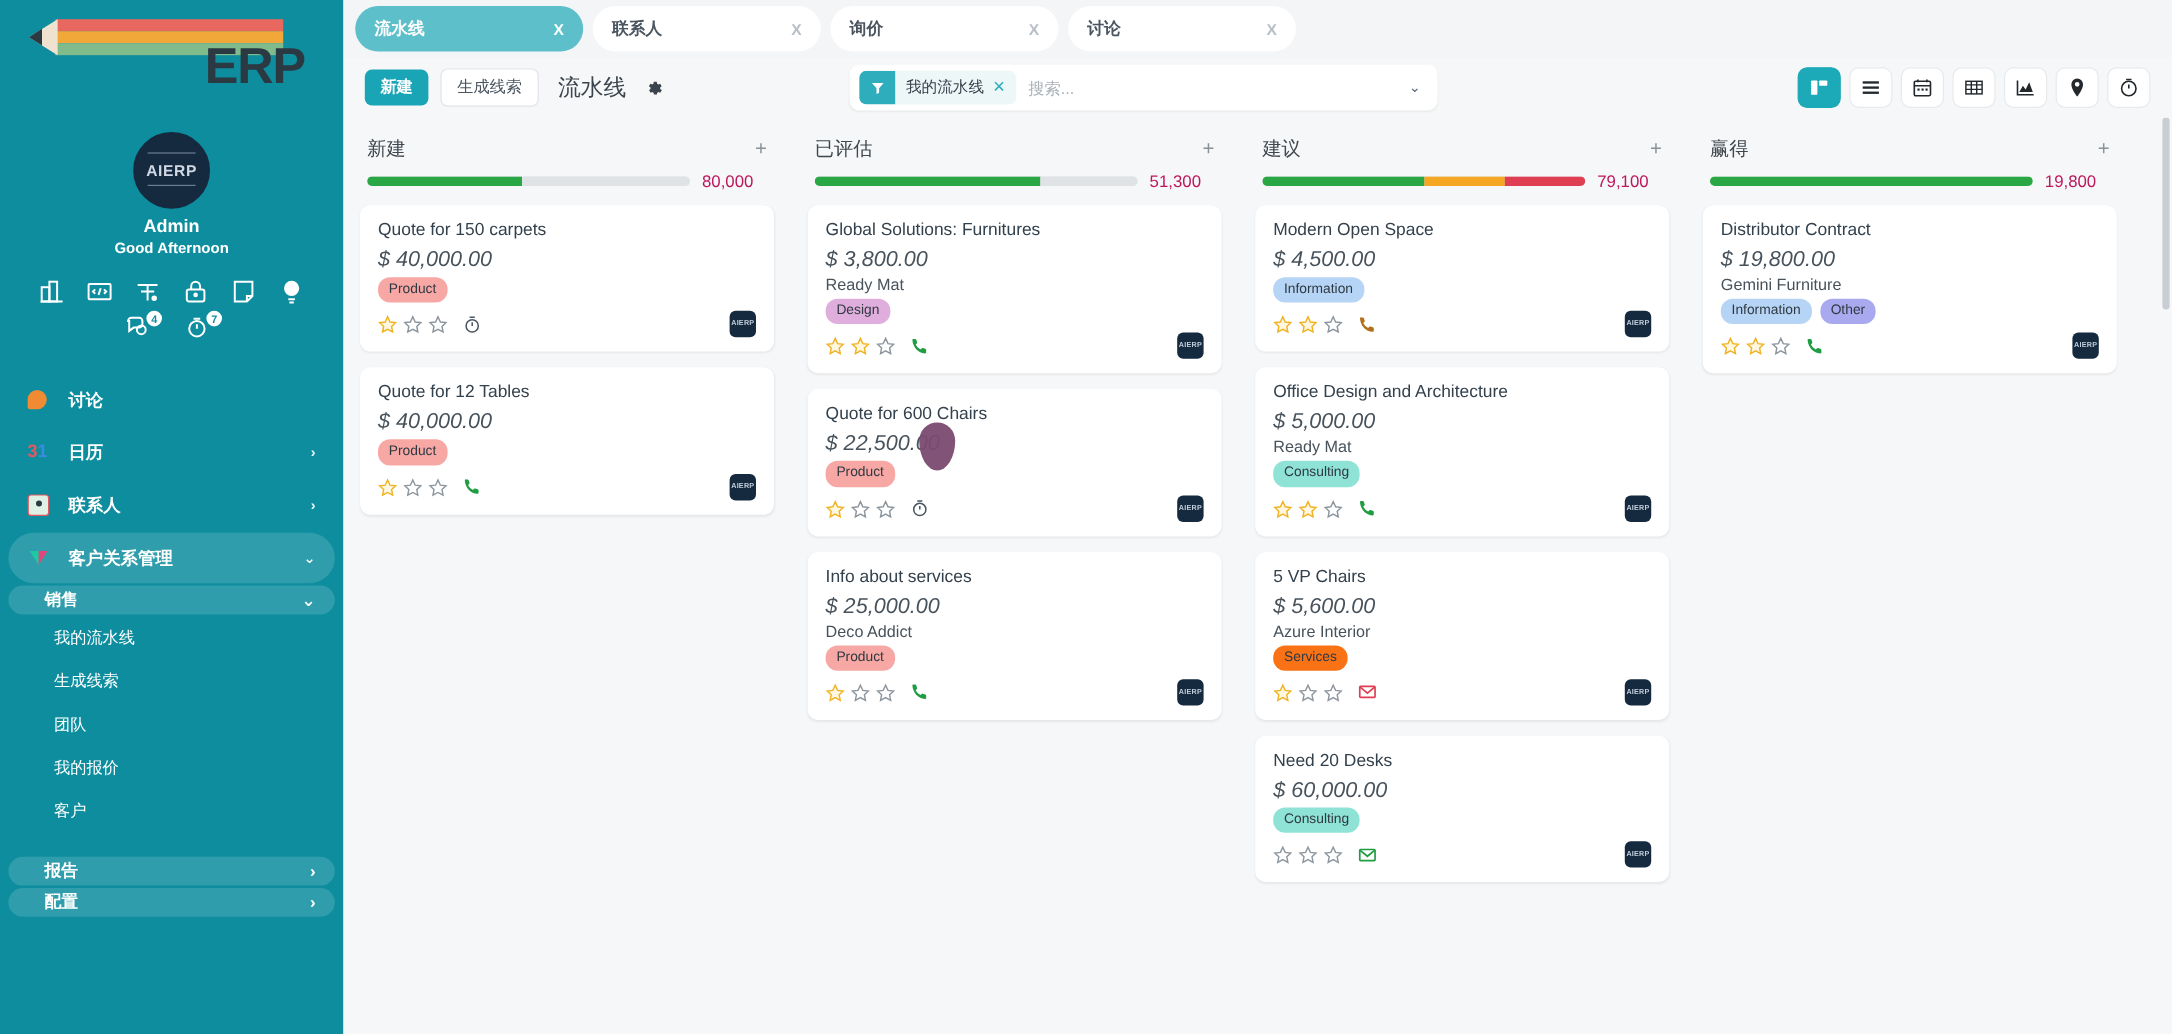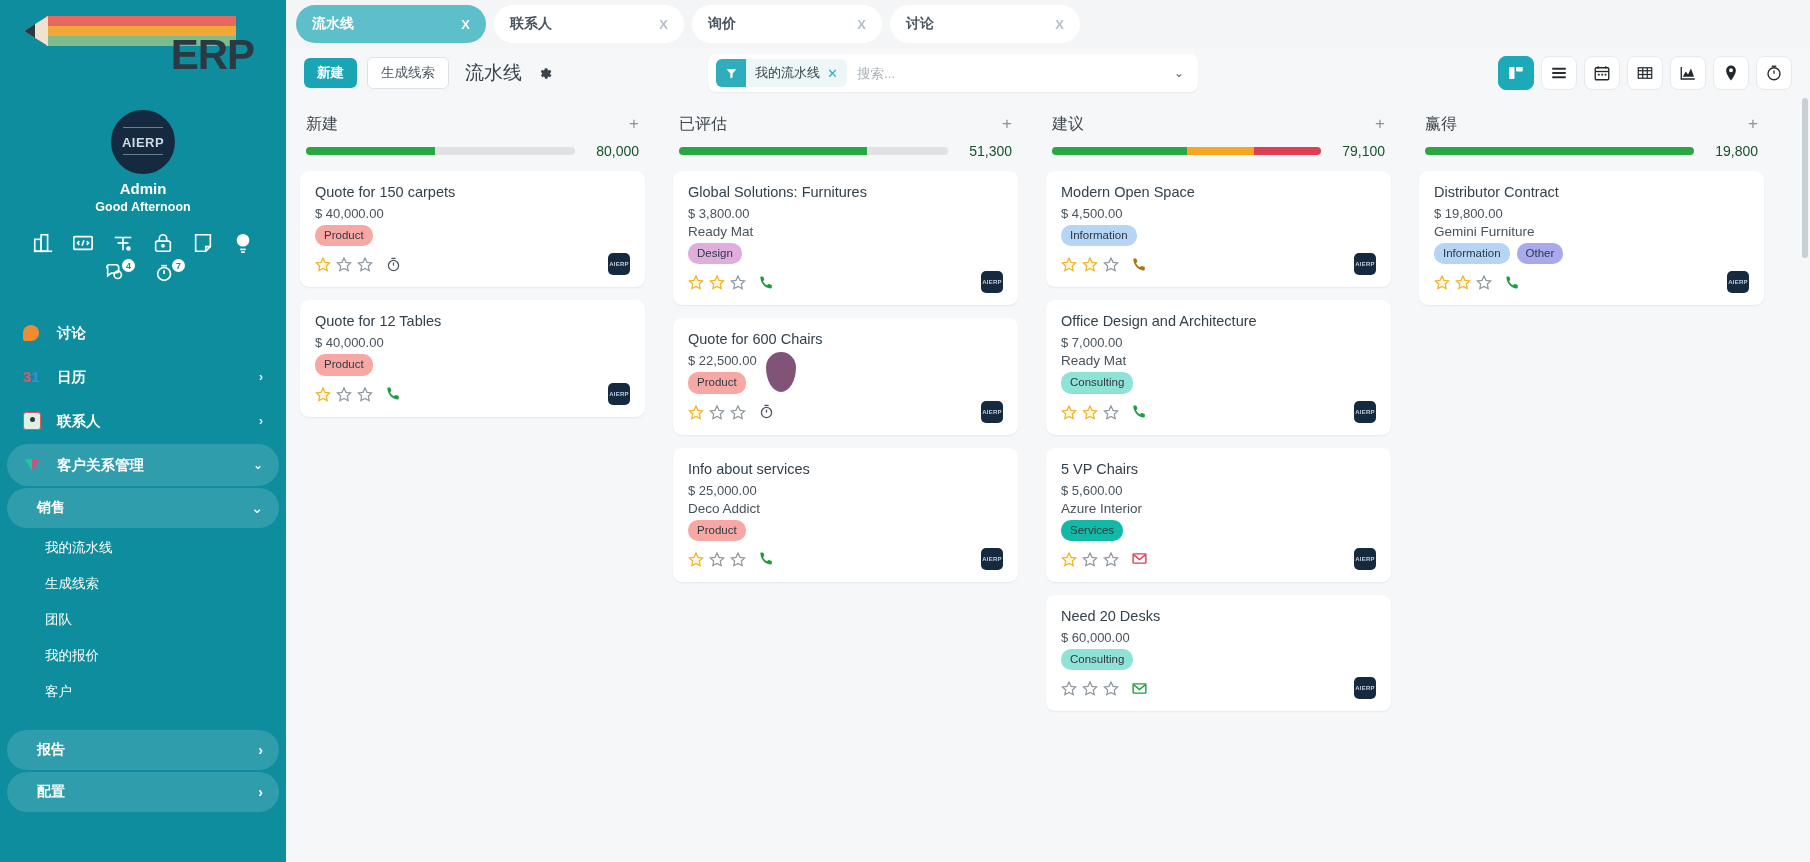--- a/index.html
+++ b/index.html
@@ -101,21 +101,21 @@
     font-size: 14.5px; font-weight: 700;
     color: #ffffff; cursor: pointer;
     margin-bottom: 2px;
   }
   .nav-item.active { background: rgba(255,255,255,0.14); }
   .nav-item .ico { width: 22px; margin-right: 12px; display: flex; align-items: center; }
   .nav-item .label { flex: 1; }
   .nav-item .chev { font-size: 12px; opacity: .95; }
   .nav-sub {
     display: flex; align-items: center;
-    height: 40px; padding: 0 16px 0 30px;
+    height: 24px; padding: 0 16px 0 30px;
     border-radius: 21px;
     font-size: 14px; font-weight: 700; color: #ffffff; cursor: pointer;
     margin-bottom: 2px;
   }
   .nav-sub.active { background: rgba(255,255,255,0.14); }
   .nav-sub .label { flex: 1; }
   .nav-leaf {
     display: block; padding: 9px 16px 9px 38px;
     font-size: 13.5px; color: #ffffff; cursor: pointer;
     font-weight: 400;
@@ -219,31 +219,31 @@
   .col { width: 373px; min-width: 373px; padding: 0 14px; }
   .col-head {
     display: flex; align-items: baseline; justify-content: space-between;
     padding: 8px 6px 0 6px;
   }
   .col-title { font-size: 16px; color: #40484f; }
   .col-plus { color: #8a9299; font-size: 17px; cursor: pointer; line-height: 1;}
   .col-meter { display:flex; align-items:center; gap: 10px; padding: 8px 6px 12px 6px;}
   .bar { flex: 1; height: 8px; border-radius: 4px; background: #dfe3e6; display: flex; overflow: hidden; }
   .bar-seg { height: 8px; }
-  .col-total { font-size: 14px; color: #14532d; font-weight: 400; min-width: 54px; text-align: right;}
+  .col-total { font-size: 14px; color: #be185d; font-weight: 400; min-width: 54px; text-align: left;}
 
   .card {
     background: #ffffff; border-radius: 9px;
     padding: 13px 15px 12px 15px;
     margin-bottom: 13px;
     box-shadow: 0 1px 2px rgba(16,24,40,.07);
     cursor: pointer;
   }
   .card-title { font-size: 14.5px; color: #33414d; margin-bottom: 6px; }
-  .card-amount { font-size: 13px; color: #48525b; margin-bottom: 3px; }
+  .card-amount { font-size: 18px; color: #48525b; margin-bottom: 3px; font-style: italic; }
   .card-partner { font-size: 13.5px; color: #48525b; margin-bottom: 4px; }
   .tags { display: flex; gap: 7px; margin: 4px 0 7px 0; flex-wrap: wrap;}
   .tag {
     font-size: 11.5px; padding: 2px 9px; border-radius: 10px;
     color: #2f3942; line-height: 1.5;
   }
   .card-foot { display: flex; align-items: center; }
   .stars { display: flex; gap: 5px; align-items:center; }
   .star { width: 16px; height: 16px; display: block; }
   .act-ico { margin-left: 12px; width: 17px; height: 17px; display:flex; align-items:center;}
@@ -735,21 +735,21 @@
                   <path d="M6.6 3.5c.6 0 1.1.4 1.3 1l.9 3a1.4 1.4 0 0 1-.4 1.4l-1.3 1.2a12 12 0 0 0 5.8 5.8l1.2-1.3a1.4 1.4 0 0 1 1.4-.4l3 .9c.6.2 1 .7 1 1.3v2.8c0 .8-.7 1.4-1.5 1.3C10.4 20 4 13.6 3.3 5a1.3 1.3 0 0 1 1.3-1.5z"></path>
                 </svg>
               </span>
               <div class="card-avatar">
                 <span class="t">AIERP</span>
               </div>
             </div>
           </div>
           <div class="card">
             <div class="card-title">Office Design and Architecture</div>
-            <div class="card-amount">$ 7,000.00</div>
+            <div class="card-amount">$ 5,000.00</div>
             <div class="card-partner">Ready Mat</div>
             <div class="tags">
               <span class="tag" style="background: rgb(143, 227, 214);">Consulting</span>
             </div>
             <div class="card-foot">
               <div class="stars">
                 <svg class="star" viewBox="0 0 24 24" fill="#fff7e0" stroke="#f0b323" stroke-width="1.8">
                   <polygon points="12,3 15,9.5 22,10.3 17,15 18.3,22 12,18.6 5.7,22 7,15 2,10.3 9,9.5"></polygon>
                 </svg>
                 <svg class="star" viewBox="0 0 24 24" fill="#fff7e0" stroke="#f0b323" stroke-width="1.8">
@@ -767,21 +767,21 @@
               <div class="card-avatar">
                 <span class="t">AIERP</span>
               </div>
             </div>
           </div>
           <div class="card">
             <div class="card-title">5 VP Chairs</div>
             <div class="card-amount">$ 5,600.00</div>
             <div class="card-partner">Azure Interior</div>
             <div class="tags">
-              <span class="tag" style="background: #14b8a6;">Services</span>
+              <span class="tag" style="background: #f97316;">Services</span>
             </div>
             <div class="card-foot">
               <div class="stars">
                 <svg class="star" viewBox="0 0 24 24" fill="#fff7e0" stroke="#f0b323" stroke-width="1.8">
                   <polygon points="12,3 15,9.5 22,10.3 17,15 18.3,22 12,18.6 5.7,22 7,15 2,10.3 9,9.5"></polygon>
                 </svg>
                 <svg class="star" viewBox="0 0 24 24" fill="none" stroke="#8d969e" stroke-width="1.8">
                   <polygon points="12,3 15,9.5 22,10.3 17,15 18.3,22 12,18.6 5.7,22 7,15 2,10.3 9,9.5"></polygon>
                 </svg>
                 <svg class="star" viewBox="0 0 24 24" fill="none" stroke="#8d969e" stroke-width="1.8">

